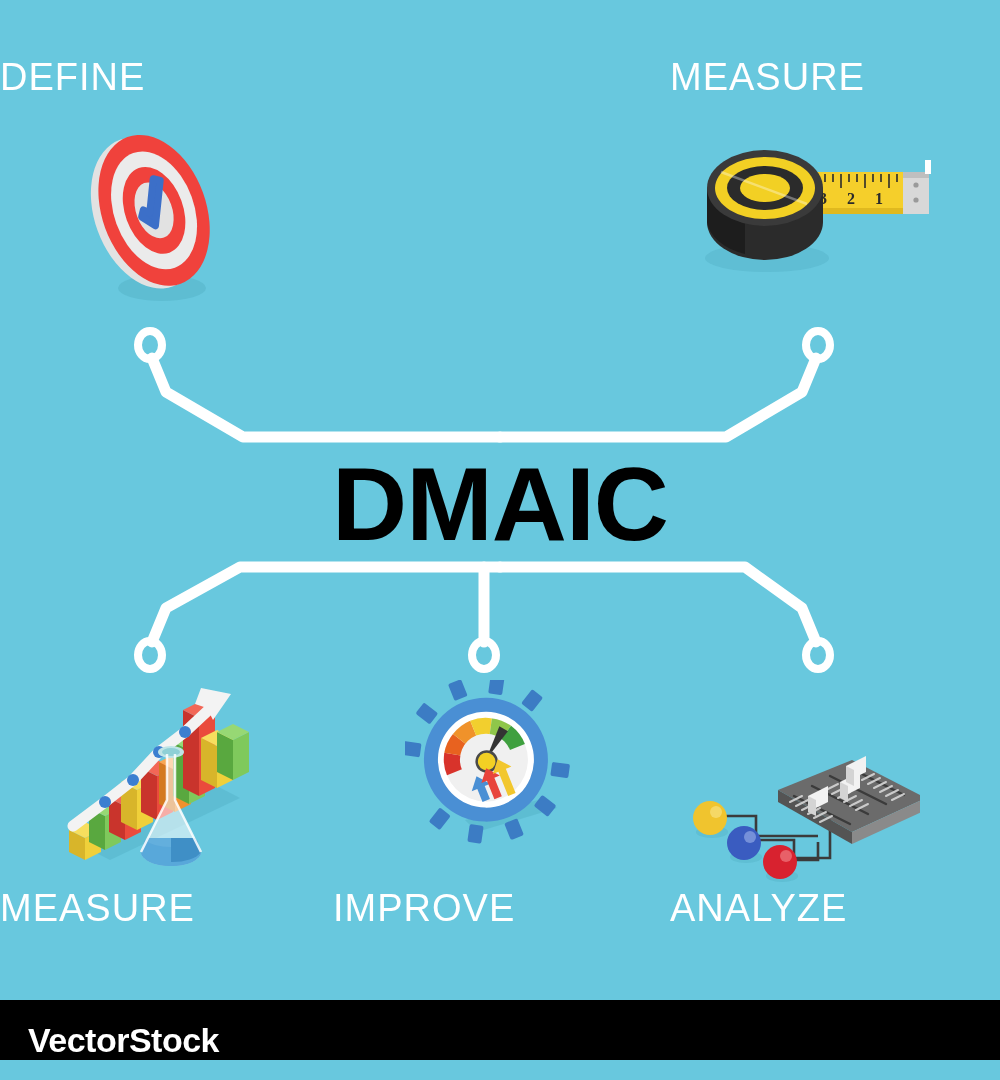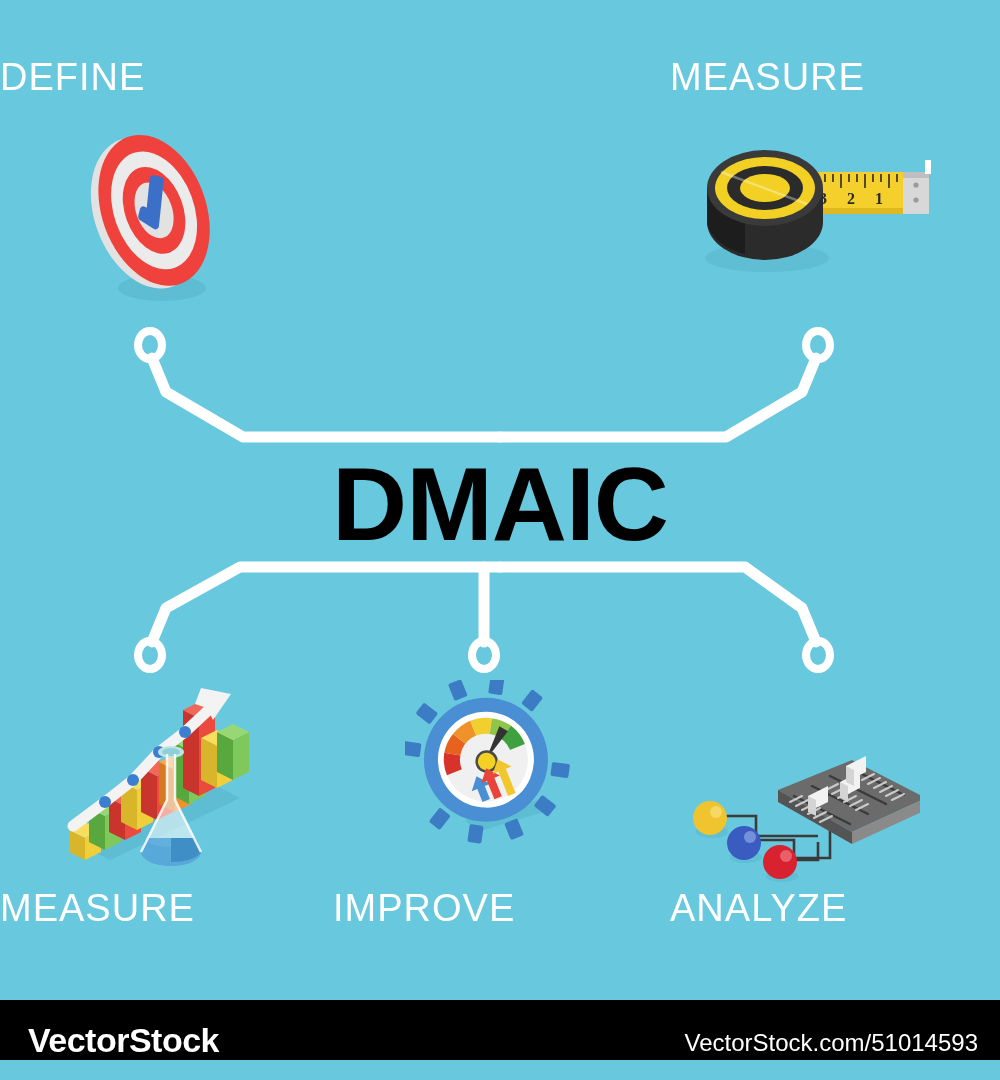--- a/index.html
+++ b/index.html
@@ -405,16 +405,15 @@
           <circle cx="90" cy="122" r="17" fill="#d8222f"></circle>
           <circle cx="96" cy="116" r="6" fill="#f07a80" opacity="0.7"></circle>
         </g>
       </svg>
     </div>
 
   </div>
 
   <div class="footer">
     <div class="footer-brand">VectorStock</div>
-    <div class="footer-url">VectorStock.com/51014593</div>
   </div>
 
 </div>
 
 </body></html>

